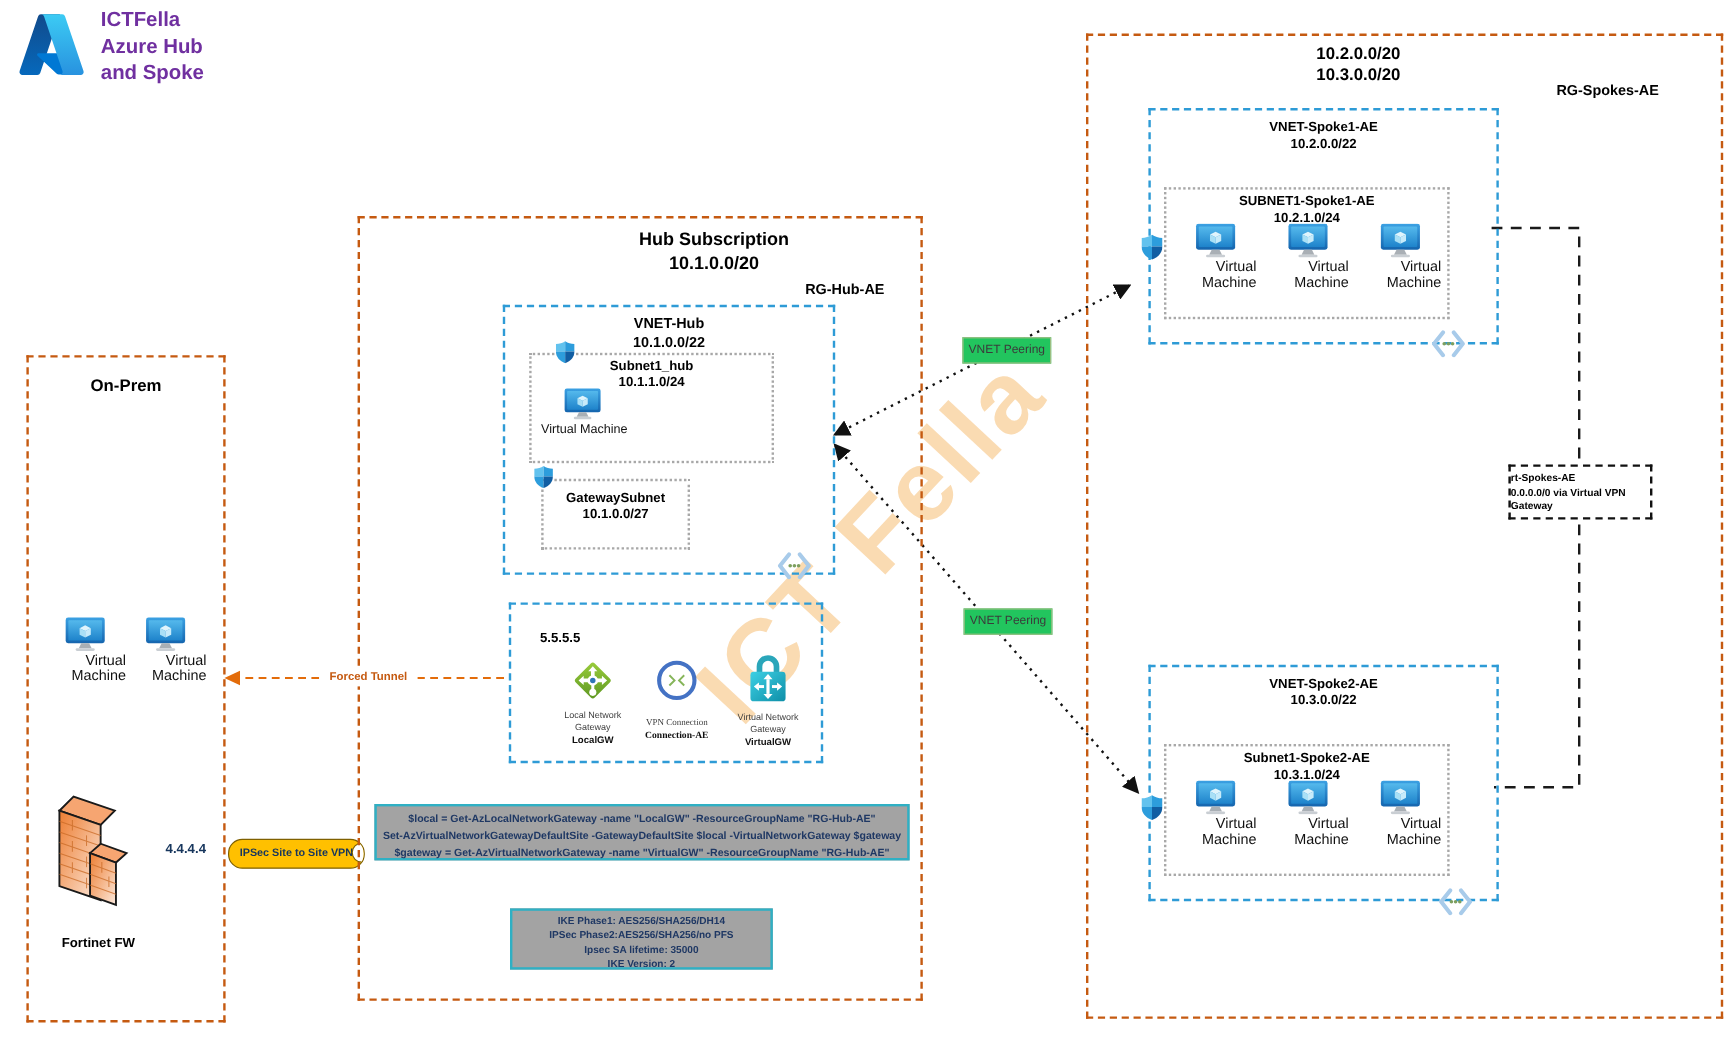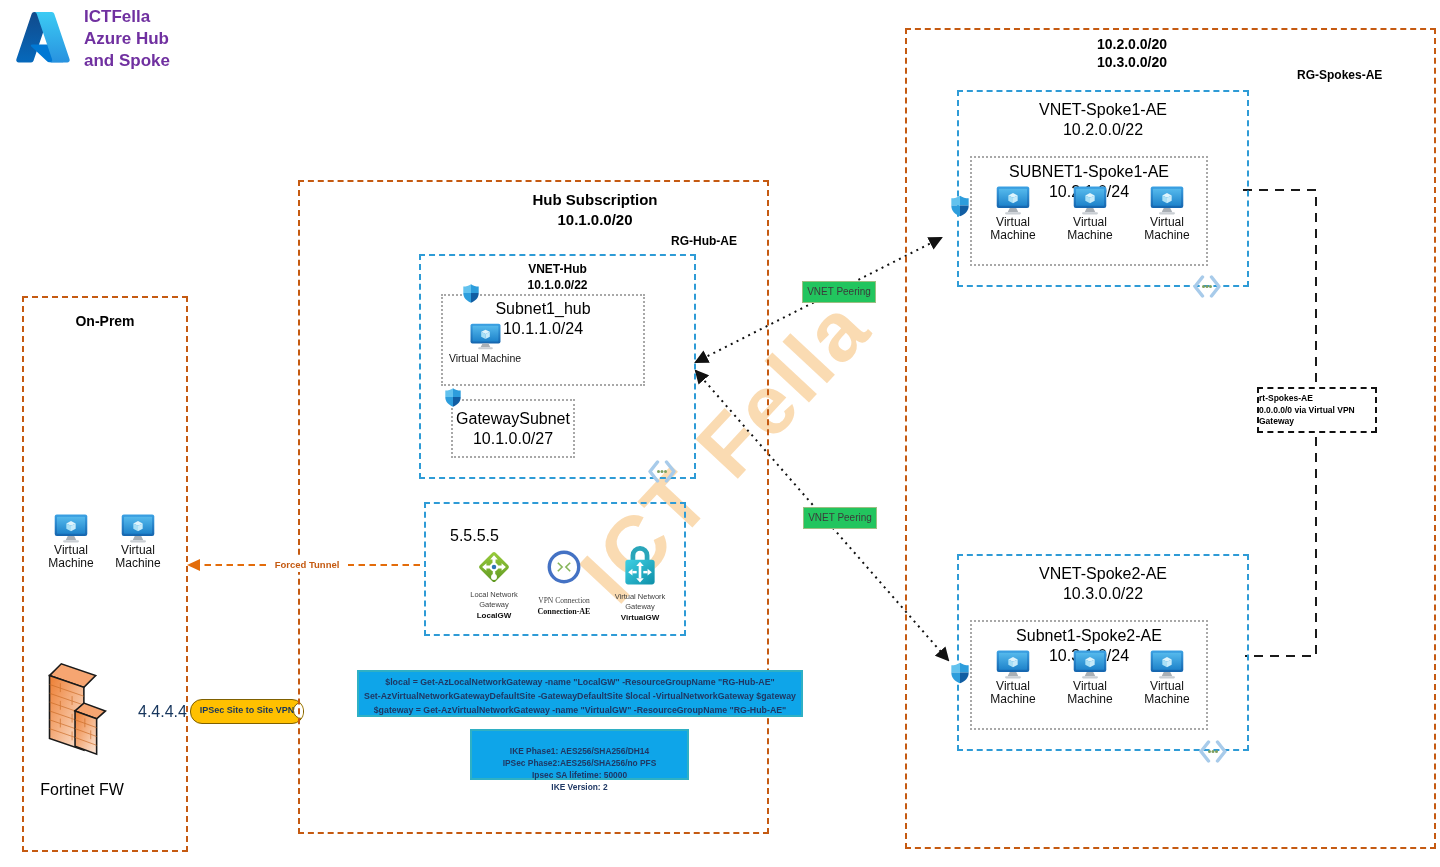--- a/index.html
+++ b/index.html
@@ -16,36 +16,36 @@
   #watermark{position:absolute;left:455px;top:400px;width:540px;height:100px;z-index:0;
     font-size:84px;font-weight:bold;letter-spacing:3px;color:#F6BE75;opacity:.55;
     transform:rotate(-47deg);text-align:center;line-height:100px;}
   
   #logo-icon{left:12px;top:8px;width:62px;height:58px;z-index:2;}
   #logo-text{left:84px;top:6px;font-size:17px;font-weight:bold;color:#7030A0;line-height:1.3;z-index:2;}
   
   .title-lg{font-size:15px;font-weight:bold;line-height:1.3;}
   .title-md{font-size:14px;font-weight:bold;line-height:1.3;}
   .title-sm{font-size:12px;font-weight:bold;line-height:1.3;}
-  .title-xs{font-size:16px;font-weight:normal;line-height:1.25;}
+  .title-xs{font-size:11px;font-weight:bold;line-height:1.25;}
   .rg-label{font-size:12px;font-weight:bold;}
   
-  .vm{position:absolute;text-align:center;width:68px;z-index:2;}
+  .vm{position:absolute;text-align:right;width:68px;z-index:2;}
   .vm svg{width:34px;height:29px;display:block;margin:0 auto;}
   .vm .lbl{font-size:12px;line-height:1.12;margin-top:1px;color:#111;}
   .vm .lbl-one{font-size:10.5px;margin-top:2px;color:#111;}
   .shield{position:absolute;width:16px;height:19px;z-index:3;}
   .peer-icon{position:absolute;width:30px;height:23px;z-index:3;}
   
   .gwcomp{position:absolute;width:104px;text-align:center;z-index:2;}
   .gwcomp .typ{font-size:7.5px;color:#3f3f3f;line-height:1.3;white-space:pre-line;}
   .gwcomp .nam{font-size:8px;font-weight:bold;color:#101010;line-height:1.4;}
   
-  .teal-box{position:absolute;background:#0ea5e9;border:2px solid #2FB0C4;z-index:2;
-    color:#1F3864;font-weight:bold;text-align:center;margin-left:45px;}
+  .teal-box{position:absolute;background:#a3a3a3;border:2px solid #2FB0C4;z-index:2;
+    color:#1F3864;font-weight:bold;text-align:center;}
   
   .peer-label{position:absolute;width:72px;height:20px;background:#22c55e;border:1px solid #9CBE82;
     font-size:10px;color:#3b3b3b;text-align:center;line-height:19px;z-index:3;}
   #forced-label{position:absolute;left:266px;top:557px;width:82px;height:15px;background:#fff;
     color:#C55A11;font-weight:bold;font-size:9.5px;text-align:center;line-height:15px;z-index:3;}
   
   #vpn-pill{position:absolute;left:190px;top:699px;width:112px;height:23px;background:#FFC000;
     border:1.6px solid #7F6000;border-radius:12px;z-index:2;overflow:hidden;
     font-size:9px;font-weight:bold;color:#17365D;text-align:center;line-height:21px;}
   #vpn-pill .notch{position:absolute;right:-7px;top:2px;width:15px;height:15px;border-radius:50%;
@@ -310,24 +310,24 @@
         <div class="nam">VirtualGW</div>
       </div>
     </div>
 
     <div class="teal-box" style="left:12px;top:488px;width:446px;height:47px;font-size:8.8px;line-height:14px;padding-top:3px;box-sizing:border-box;">
       <div>$local = Get-AzLocalNetworkGateway -name "LocalGW" -ResourceGroupName "RG-Hub-AE"</div>
       <div>Set-AzVirtualNetworkGatewayDefaultSite -GatewayDefaultSite $local -VirtualNetworkGateway $gateway</div>
       <div>$gateway = Get-AzVirtualNetworkGateway -name "VirtualGW" -ResourceGroupName "RG-Hub-AE"</div>
     </div>
 
-    <div class="teal-box" style="left:125px;top:547px;width:219px;height:51px;font-size:8.4px;line-height:12px;padding-top:14px;box-sizing:border-box;">
+    <div class="teal-box" style="left:125px;top:575px;width:219px;height:51px;font-size:8.4px;line-height:12px;padding-top:2px;box-sizing:border-box;">
       <div>IKE Phase1: AES256/SHA256/DH14</div>
       <div>IPSec Phase2:AES256/SHA256/no PFS</div>
-      <div>Ipsec SA lifetime: 50000</div>
+      <div>Ipsec SA lifetime: 35000</div>
       <div>IKE Version: 2</div>
     </div>
   </div>
 
   <div class="box b-orange" id="spokes-box" style="left:905px;top:28px;width:527px;height:817px;">
     <div class="abs ctr title-md" style="left:75px;top:5px;width:300px;">
       <div>10.2.0.0/20</div>
       <div>10.3.0.0/20</div>
     </div>
     <div class="abs rg-label" style="left:390px;top:38px;">RG-Spokes-AE</div>

